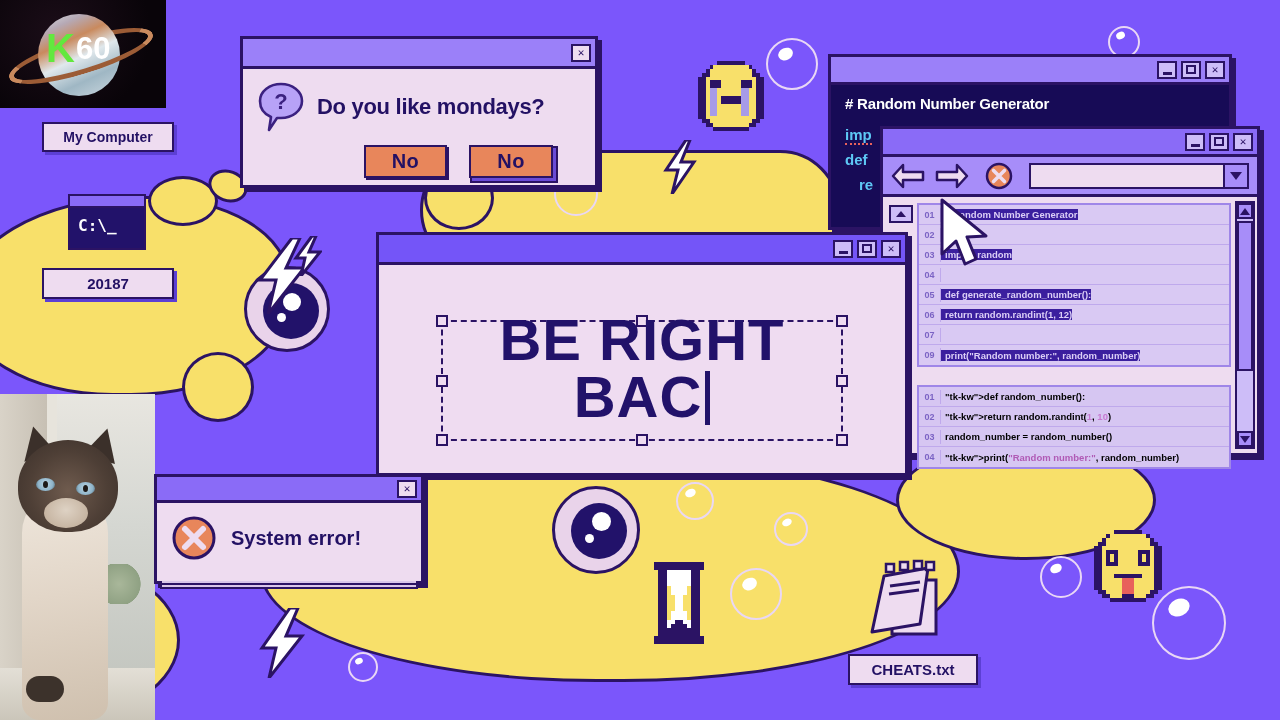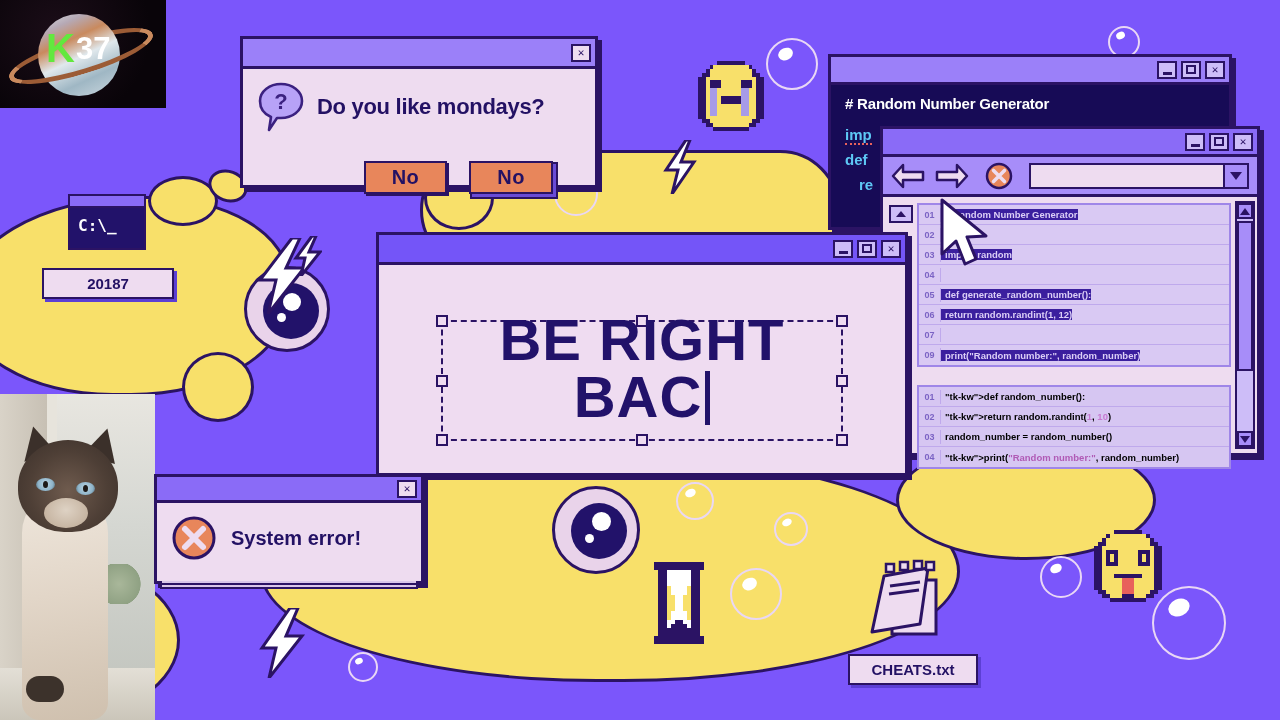--- a/index.html
+++ b/index.html
@@ -90,21 +90,21 @@
   .monday-body {
     display: flex; flex-direction: column;
     padding: 12px 16px 10px 14px; height: calc(100% - 30px);
   }
   .monday-row { display: flex; align-items: center; gap: 12px; }
   .q-bubble { flex: 0 0 auto; }
   .monday-q {
     font-size: 22px; font-weight: bold; color: #231164;
     letter-spacing: -0.3px;
   }
-  .monday-btns { display:flex; gap: 22px; justify-content: flex-end; margin-top: 28px; padding-right: 26px; }
+  .monday-btns { display:flex; gap: 22px; justify-content: flex-end; margin-top: 12px; padding-right: 26px; }
   .no-btn {
     background:#E8865B; border:2px solid #2B1364;
     color:#231164; font-weight:bold; font-size:20px;
     padding: 3px 26px; letter-spacing: .5px;
     box-shadow: 2px 2px 0 #2B1364;
   }
   .no-btn.alt { box-shadow: 3px 3px 0 #6A4BD6, 3px 3px 0 2px #2B1364; }
 
   
   #code-editor { left: 828px; top: 54px; width: 404px; height: 176px; background:#170B56; }
@@ -339,23 +339,26 @@
   </svg>
   <svg class="bolt" style="left:256px; top:608px;" width="52" height="70" viewBox="0 0 52 70">
     <polygon points="34,0 6,40 20,40 13,70 46,28 30,28 42,0" fill="#ffffff" stroke="#2B1364" stroke-width="3"></polygon>
   </svg>
 
   <div id="planet-tile">
     <div class="planet-ring back"></div>
     <div class="planet-ball"></div>
     <div class="planet-ring" style="border-top-color:transparent;"></div>
     <div class="planet-k">K</div>
-    <div class="planet-42">37</div>
-  </div>
-
+    <div class="planet-42">60</div>
+  </div>
+
+  <div class="dlabel" style="left:42px; top:122px; width:132px; padding:5px 0; font-size:14px;">
+    <span>My Computer</span>
+  </div>
 
   <div id="terminal-tile">
     <div class="tbar"></div>
     <div class="tprompt">C:\_</div>
   </div>
 
   <div class="dlabel" style="left:42px; top:268px; width:132px; padding:5px 0; font-size:15px;">
     <span>20187</span>
   </div>
 

